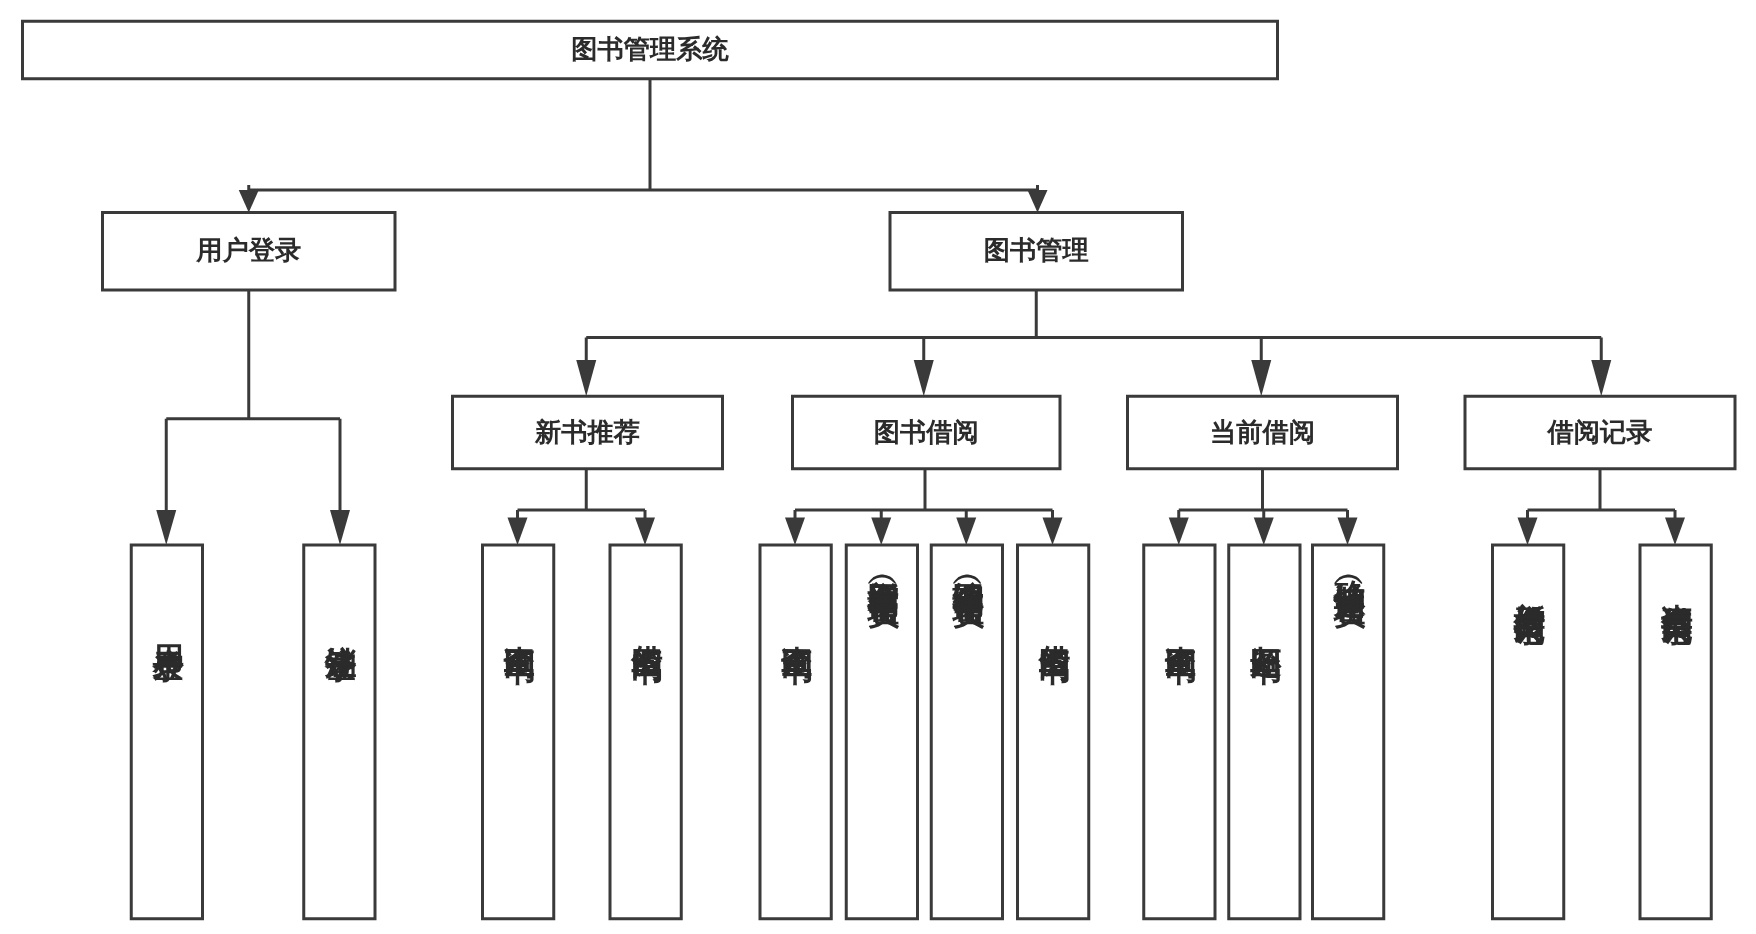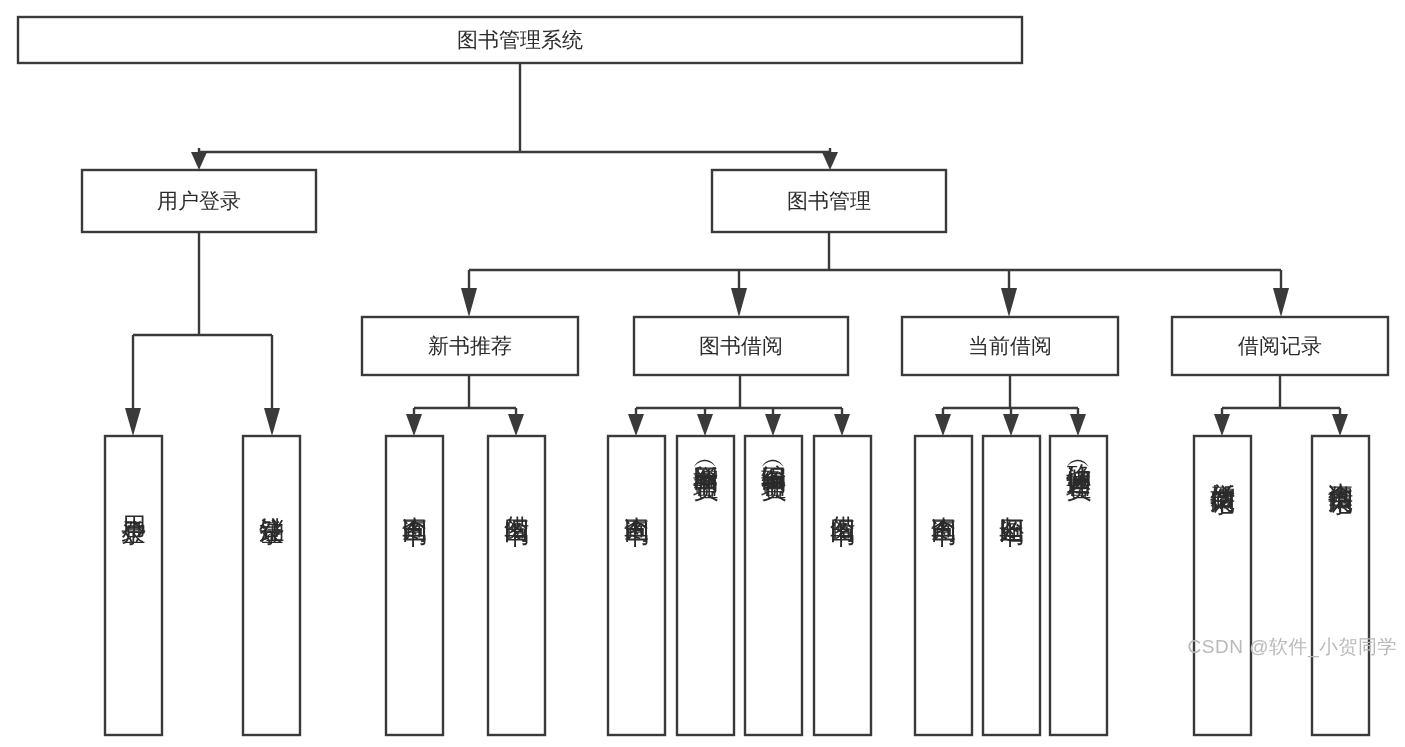--- a/index.html
+++ b/index.html
@@ -11,20 +11,21 @@
     width: 1405px;
     height: 747px;
     font-family: "Liberation Sans", "DejaVu Sans", sans-serif;
     overflow: hidden;
   }
   #diagram-root {
     position: relative;
     width: 1405px;
     height: 666px;
     background: #ffffff;
+    font-weight: bold;
   }
   svg.diagram-canvas {
     position: absolute;
     left: 0;
     top: 0;
     width: 1405px;
     height: 747px;
   }
   .node-box {
     fill: #ffffff;
@@ -248,15 +249,14 @@
     <span class="leaf-label">确认归还（管理员）</span>
   </div>
 
   <div class="leaf-label-wrap" style="left:1194px; top:462px; width:57px; height:273px;">
     <span class="leaf-label">新增借阅记录</span>
   </div>
   <div class="leaf-label-wrap" style="left:1312px; top:462px; width:57px; height:273px;">
     <span class="leaf-label">查询借阅记录</span>
   </div>
 
-  <div class="watermark">CSDN @软件_小贺同学</div>
 
 </div>
 
 </body></html>

